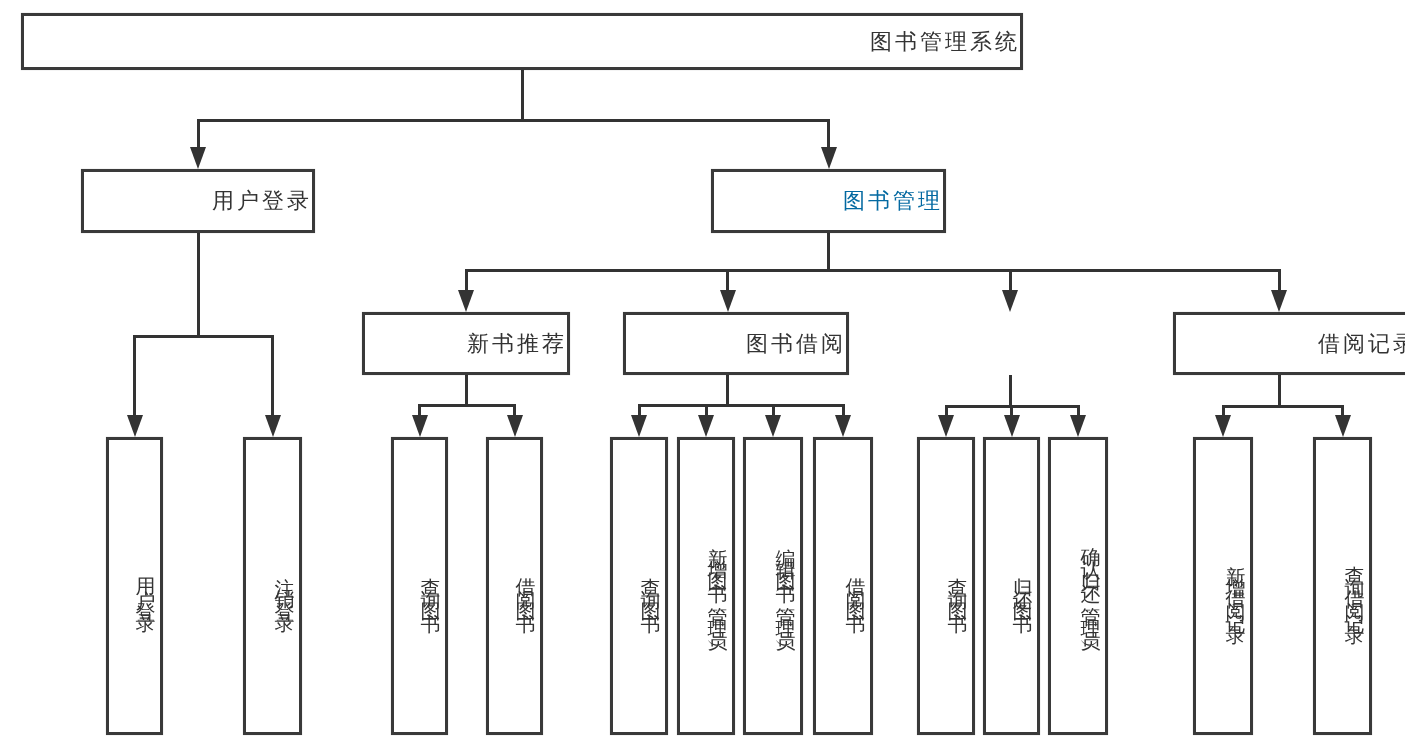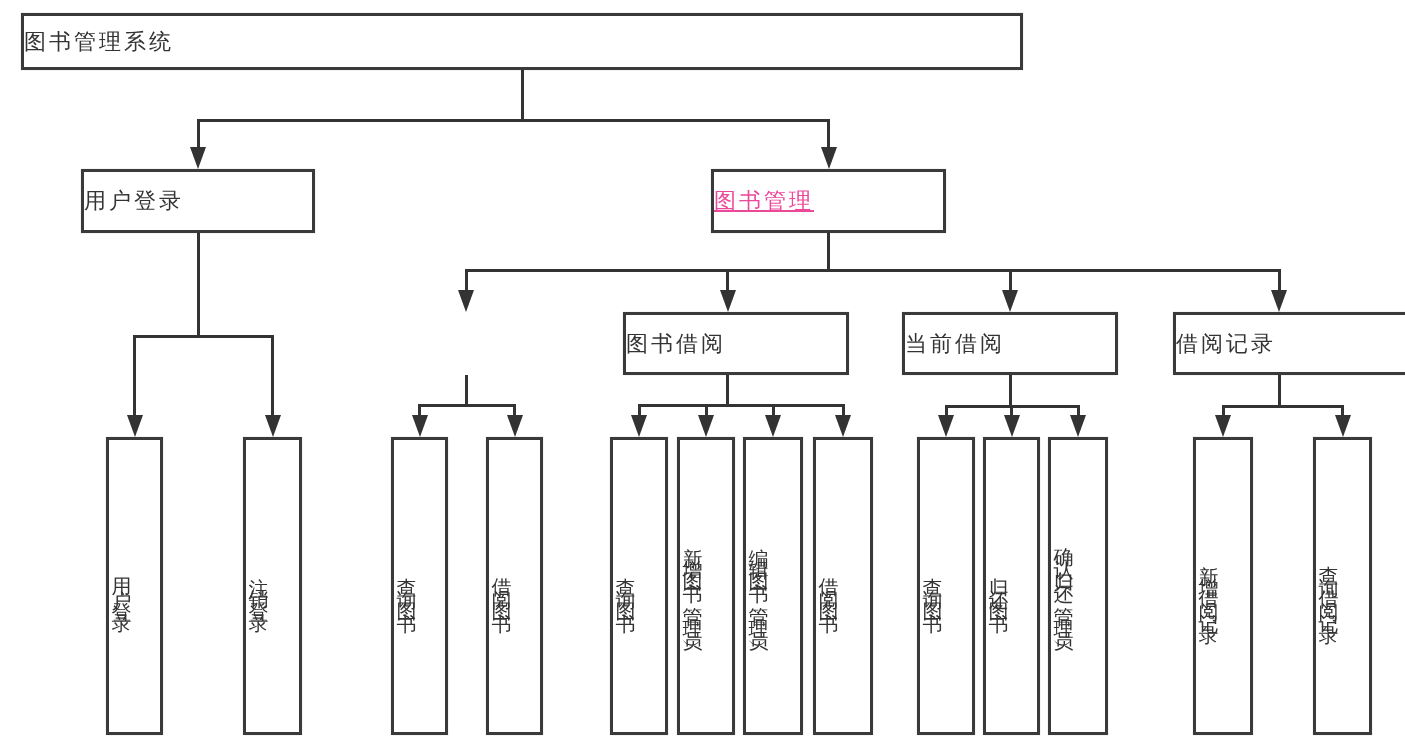--- a/index.html
+++ b/index.html
@@ -15,21 +15,21 @@
     overflow: hidden;
     font-family: "Liberation Sans", sans-serif;
   }
   .node {
     position: absolute;
     box-sizing: border-box;
     background: #ffffff;
     border: 3px solid #3a3a3a;
     display: flex;
     align-items: center;
-    justify-content: flex-start;
+    justify-content: flex-end;
     color: #333333;
     font-size: 22px;
     letter-spacing: 3px;
     z-index: 2;
     box-shadow: 0 0 1px rgba(0,0,0,0.25);
   }
   .node span {
     display: block;
     white-space: nowrap;
   }
@@ -70,28 +70,28 @@
 </head>
 <body>
 
 <div id="diagram-canvas" style="width: 1405px; height: 747px; background: rgb(255, 255, 255);">
 <div class="node" style="left: 21px; top: 13px; width: 1002px; height: 57px; border-color: rgb(58, 58, 58); background: rgb(255, 255, 255); color: rgb(51, 51, 51);">
       <span>图书管理系统</span>
     </div>
     <div class="node" style="left: 81px; top: 169px; width: 234px; height: 64px; border-color: rgb(58, 58, 58); background: rgb(255, 255, 255); color: rgb(51, 51, 51);">
       <span>用户登录</span>
     </div>
-    <div class="node" style="left: 711px; top: 169px; width: 235px; height: 64px; border-color: rgb(58, 58, 58); background: rgb(255, 255, 255); color: #ec4899; text-decoration: underline;">
+    <div class="node" style="left: 711px; top: 169px; width: 235px; height: 64px; border-color: rgb(58, 58, 58); background: rgb(255, 255, 255); color: #0369a1;">
       <span>图书管理</span>
+    </div>
+    <div class="node" style="left: 362px; top: 312px; width: 208px; height: 63px; border-color: rgb(58, 58, 58); background: rgb(255, 255, 255); color: rgb(51, 51, 51);">
+      <span>新书推荐</span>
     </div>
     <div class="node" style="left: 623px; top: 312px; width: 226px; height: 63px; border-color: rgb(58, 58, 58); background: rgb(255, 255, 255); color: rgb(51, 51, 51);">
       <span>图书借阅</span>
-    </div>
-    <div class="node" style="left: 902px; top: 312px; width: 216px; height: 63px; border-color: rgb(58, 58, 58); background: rgb(255, 255, 255); color: rgb(51, 51, 51);">
-      <span>当前借阅</span>
     </div>
     <div class="node" style="left: 1173px; top: 312px; width: 248px; height: 63px; border-color: rgb(58, 58, 58); background: rgb(255, 255, 255); color: rgb(51, 51, 51);">
       <span>借阅记录</span>
     </div>
     <div class="node vertical" style="left: 106px; top: 437px; width: 57px; height: 298px; border-color: rgb(58, 58, 58); background: rgb(255, 255, 255); color: rgb(51, 51, 51);">
       <span>用户登录</span>
     </div>
     <div class="node vertical" style="left: 243px; top: 437px; width: 59px; height: 298px; border-color: rgb(58, 58, 58); background: rgb(255, 255, 255); color: rgb(51, 51, 51);">
       <span>注销登录</span>
     </div>

